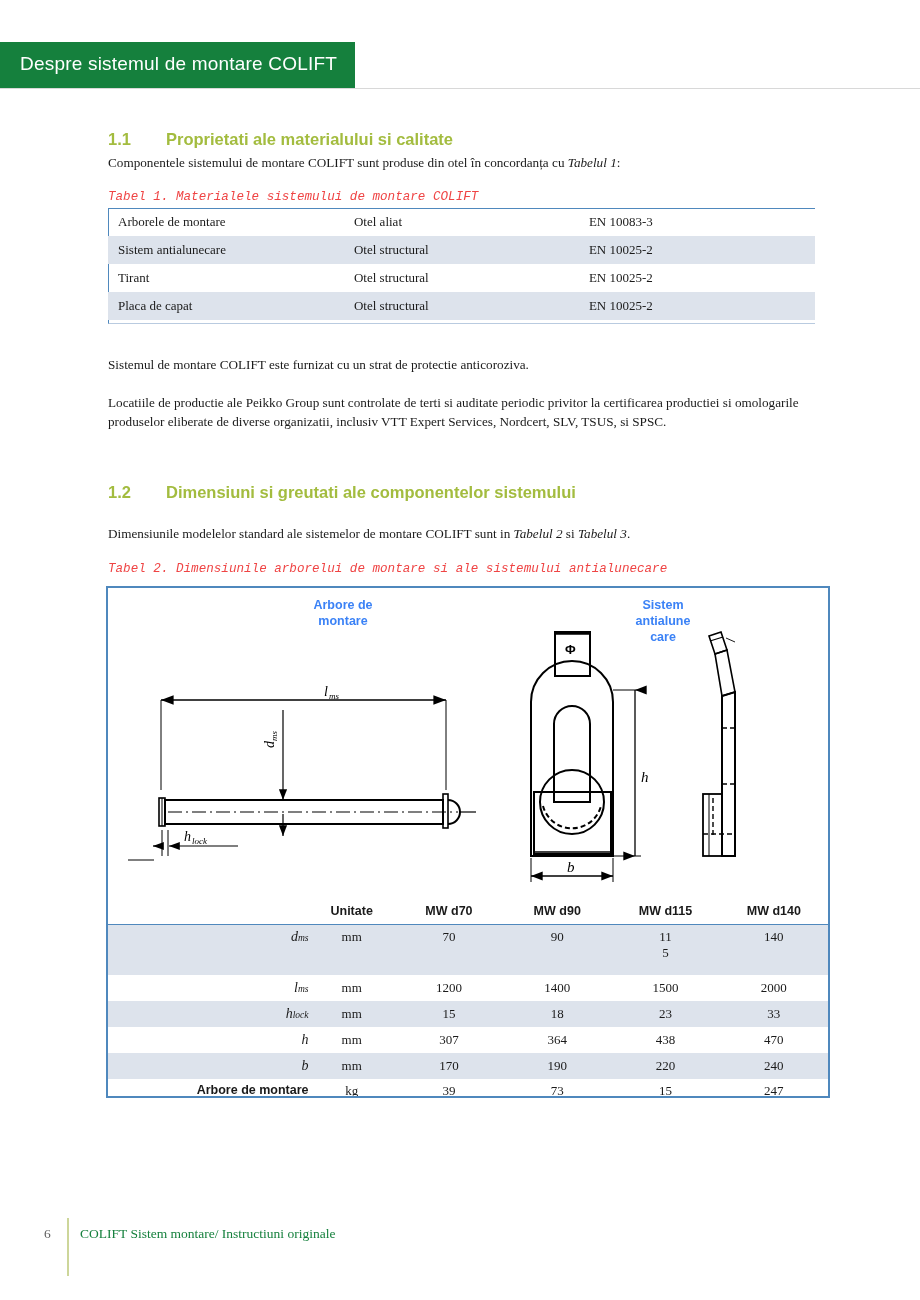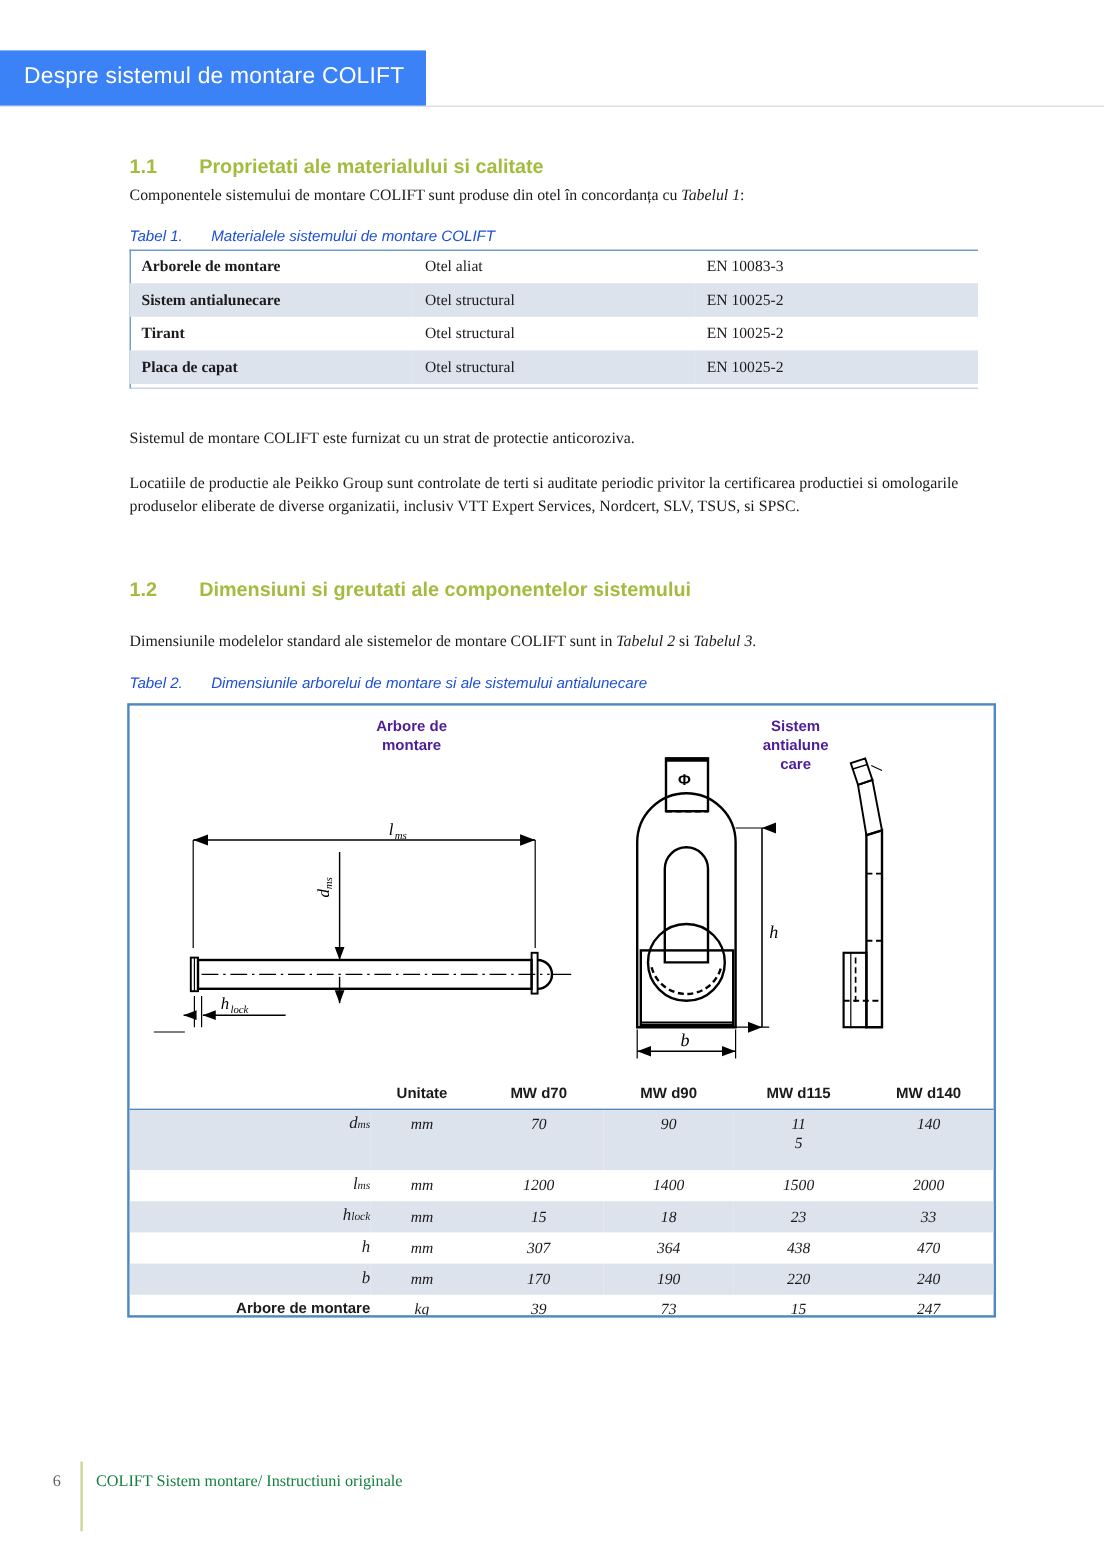--- a/index.html
+++ b/index.html
@@ -25,21 +25,21 @@
     width: 920px;
     height: 1px;
     background: #d8d8d8;
   }
   .header-banner {
     position: absolute;
     left: 0;
     top: 42px;
     width: 355px;
     height: 46px;
-    background: #3b82f6;
+    background: #15803d;
     overflow: hidden;
     white-space: nowrap;
   }
   .header-banner-text {
     position: absolute;
     left: 20px;
     top: 11px;
     font-size: 19px;
     color: #ffffff;
     letter-spacing: 0.2px;
@@ -71,22 +71,22 @@
     line-height: 19px;
     color: #1a1a1a;
     font-family: "Liberation Serif", serif;
   }
   .para i { font-style: italic; }
 
   .caption {
     position: absolute;
     font-size: 12.6px;
     font-style: italic;
-    color: #1d4ed8;
-    font-family: Liberation Sans, sans-serif;
+    color: #ef4444;
+    font-family: Liberation Mono, monospace;
   }
   .caption .cap-num {
     display: inline-block;
     width: 68px;
     font-style: italic;
   }
 
   
   table {
     border-collapse: collapse;
@@ -98,21 +98,21 @@
     top: 208px;
     width: 707px;
   }
   .tbl-materials td {
     height: 28px;
     font-size: 13px;
     padding: 0 0 0 10px;
     border: none;
   }
   .tbl-materials tr.shade { background: #dde3ec; }
-  .tbl-materials td.c1 { width: 235px; font-weight: bold; }
+  .tbl-materials td.c1 { width: 235px; font-weight: normal; }
   .tbl-materials td.c2 { width: 235px; }
   .tbl-materials td.c3 { width: 237px; }
   .tbl-wrap-materials {
     position: absolute;
     left: 108px;
     top: 208px;
     width: 707px;
     height: 116px;
     border-top: 1.6px solid #4f88bd;
     border-left: 1.6px solid #4f88bd;
@@ -131,21 +131,21 @@
     box-sizing: border-box;
     overflow: hidden;
     background: #ffffff;
   }
   .fig-label {
     position: absolute;
     font-size: 12.5px;
     font-weight: bold;
     text-align: center;
     line-height: 16px;
-    color: #4c1d95;
+    color: #3b82f6;
   }
 
   
   .tbl-dims {
     position: absolute;
     left: 0px;
     top: 310px;
     width: 720px;
     font-family: "Liberation Serif", serif;
     padding-left: 37px;
@@ -156,21 +156,21 @@
     text-align: center;
     padding: 0;
   }
   .tbl-dims th {
     height: 26px;
     font-weight: bold;
     font-family: "Liberation Sans", sans-serif;
     font-size: 12.5px;
     border-bottom: 1.4px solid #4f88bd;
   }
-  .tbl-dims td { height: 26px; font-style: italic; }
+  .tbl-dims td { height: 26px; }
   .tbl-dims tr.shade { background: #dde3ec; }
   .tbl-dims .lbl {
     width: 200px;
     text-align: right;
     font-style: italic;
     font-size: 14px;
   }
   .tbl-dims .lbl.plain {
     font-style: normal;
     font-weight: bold;

